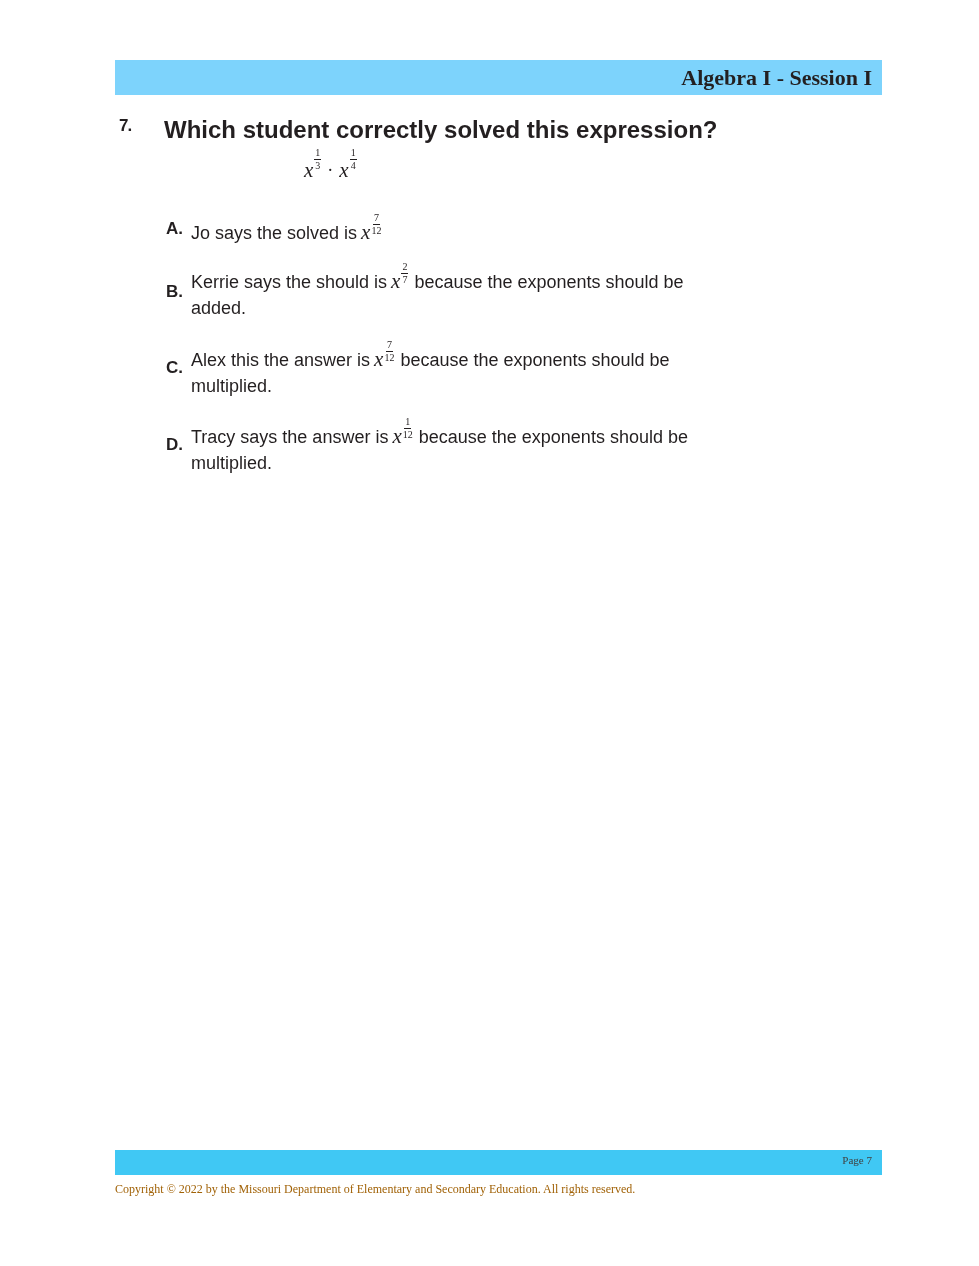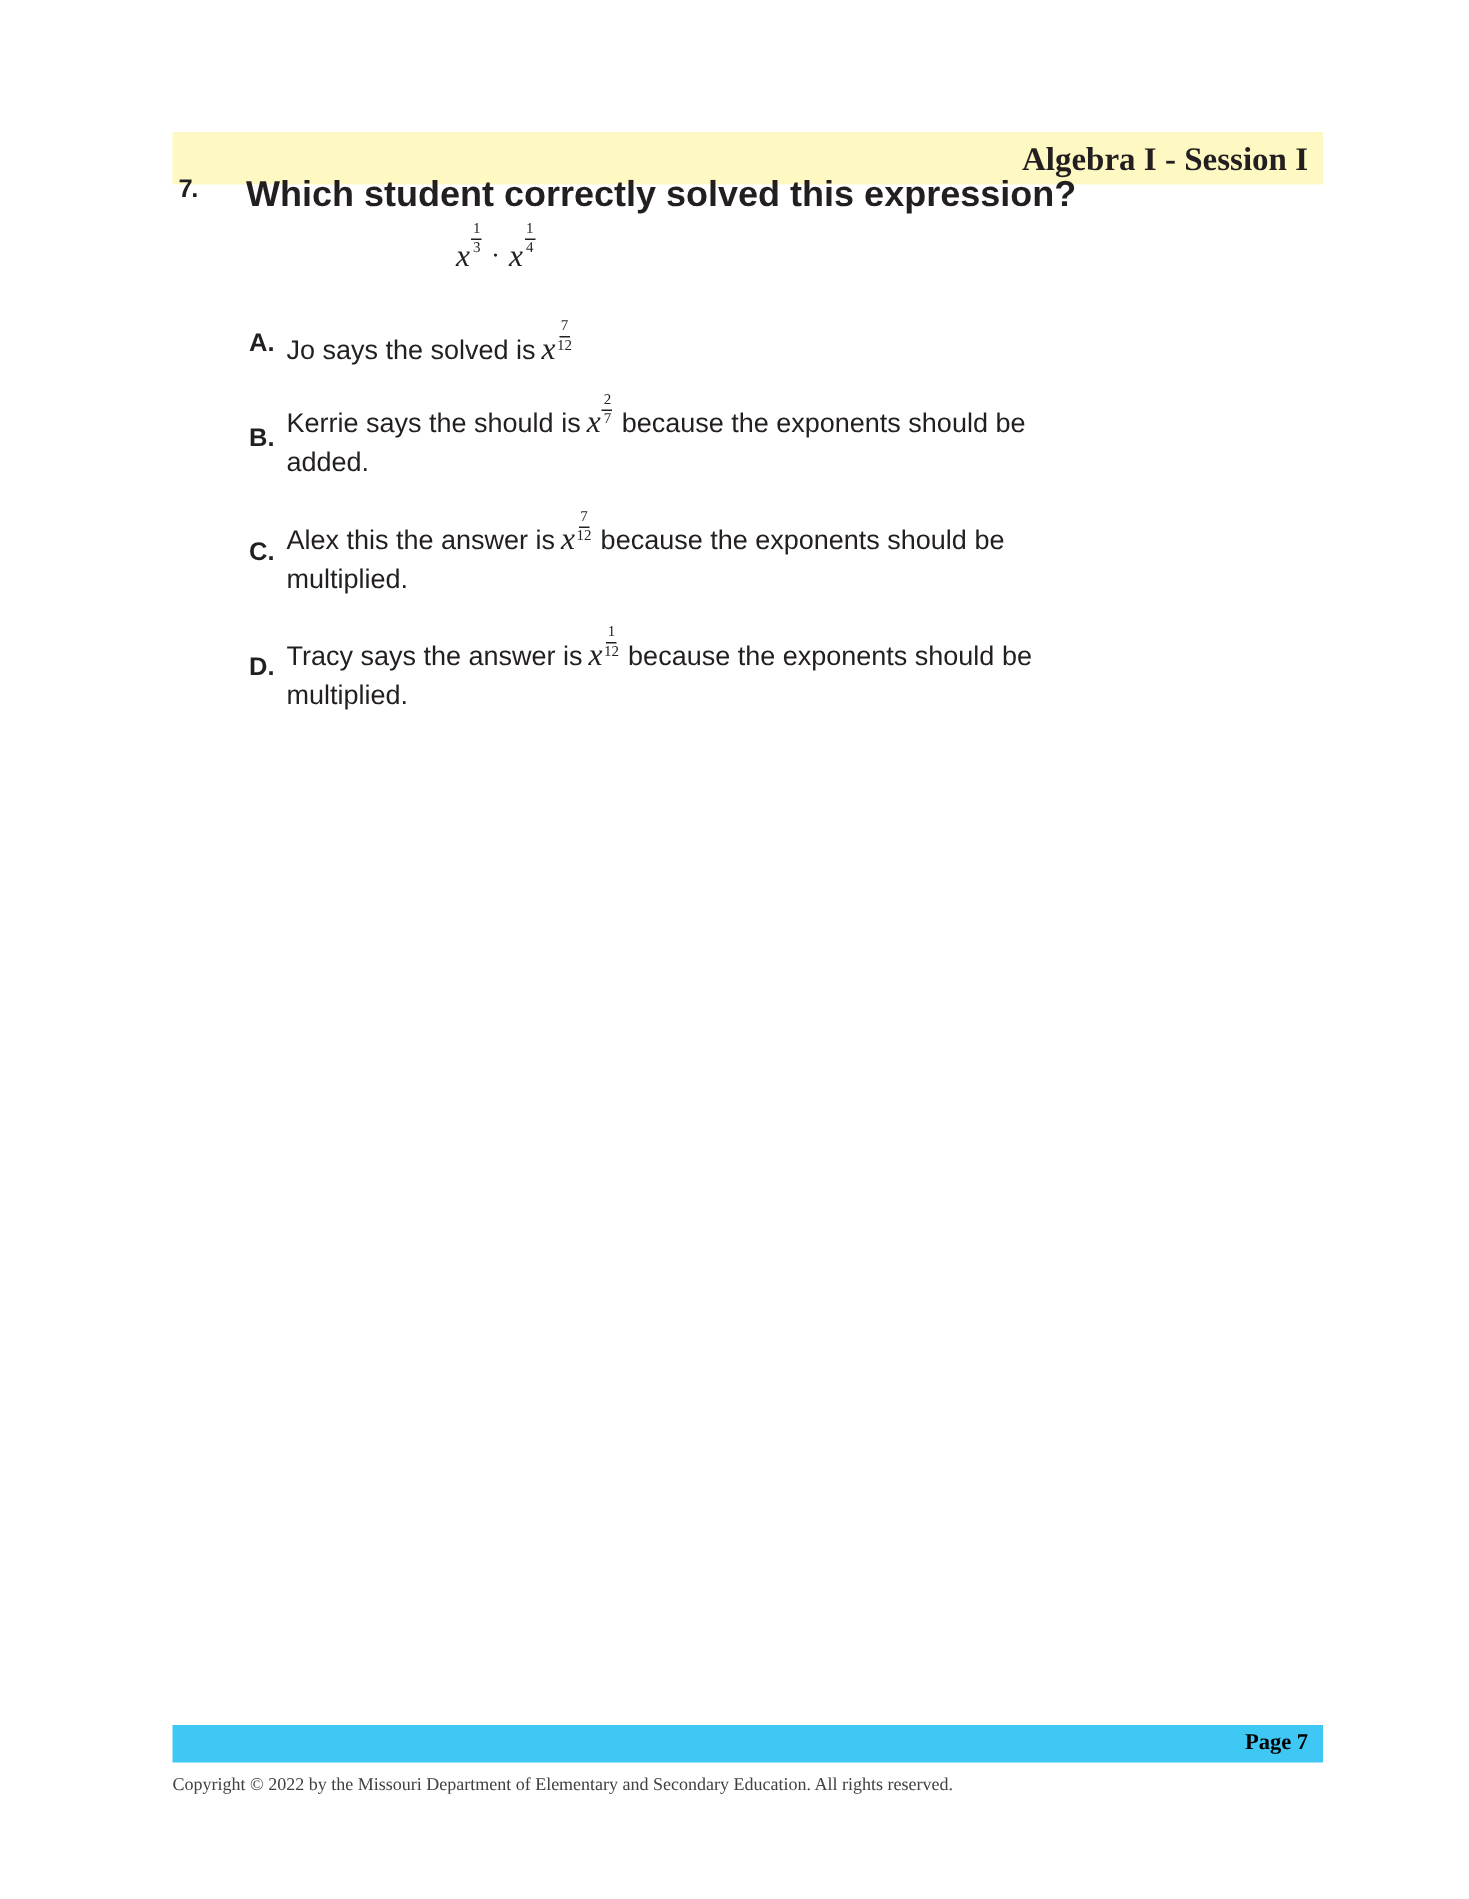--- a/index.html
+++ b/index.html
@@ -1,35 +1,35 @@
 <!DOCTYPE html>
 <html><head>
 <meta charset="utf-8">
 <style>
   html, body { margin:0; padding:0; background:#ffffff; }
   body { width:979px; height:1266px; position:relative; overflow:hidden; font-family:"Liberation Sans", sans-serif; color:#231f20; }
-  .header-bar { position:absolute; left:115px; top:60px; width:767px; height:35px; background:#fef9c3;margin-top:28px; }
+  .header-bar { position:absolute; left:115px; top:60px; width:767px; height:35px; background:#7dd3fc; }
   .header-title { position:absolute; right:10px; top:5px; font-family:"Liberation Serif", serif; font-weight:bold; font-size:22px; color:#231f20; }
   .qnum { position:absolute; left:119px; top:116px; font-weight:bold; font-size:17px; letter-spacing:-1px; }
   .qtext { position:absolute; left:164px; top:116px; font-weight:bold; font-size:24px; }
   .expr { position:absolute; left:304px; top:158px; font-family:"Liberation Serif", serif; font-size:22px; font-style:italic; display:flex; align-items:flex-start; }
   .mx { font-family:"Liberation Serif", serif; font-style:italic; font-size:21px; }
   .frac { display:inline-flex; flex-direction:column; align-items:center; font-family:"Liberation Serif", serif; font-style:normal; font-size:10px; line-height:10px; vertical-align:top; margin-left:1px; position:relative; top:-10px; }
   .frac .num { padding:0 1px 1px 1px; border-bottom:1px solid #231f20; }
   .frac .den { padding-top:1px; }
   .dot { font-style:normal; margin:0 6px; font-size:18px; position:relative; top:2px; }
   .choice { position:absolute; left:166px; font-size:18px; }
   .choice .letter { position:absolute; left:0; font-weight:bold; font-size:17px; }
   .choice .body { position:absolute; left:25px; width:600px; line-height:26px; white-space:nowrap; }
   .ans { display:inline-flex; align-items:flex-start; margin:0 6px 0 4px; }
   .goon { position:absolute; left:810px; top:1116px; font-family:"Liberation Serif", serif; font-weight:bold; font-style:italic; font-size:17px;margin-top:30px; }
   .goon .tri { font-style:normal; font-size:14px; margin-left:2px; }
   .footer-bar { position:absolute; left:115px; top:1150px; width:767px; height:25px; background:#40c8f4; }
-  .page-num { position:absolute; right:10px; top:4px; font-family:"Liberation Serif", serif; font-weight:bold; font-size:15px; color:#000000; }
-  .copyright { position:absolute; left:115px; top:1182px; font-family:"Liberation Serif", serif; font-size:12px; color:#404040; }
+  .page-num { position:absolute; right:10px; top:4px; font-family:"Liberation Serif", serif; font-weight:normal; font-size:11px; color:#404040; }
+  .copyright { position:absolute; left:115px; top:1182px; font-family:"Liberation Serif", serif; font-size:12px; color:#a16207; }
 </style>
 </head>
 <body>
 
 <div class="header-bar">
   <div class="header-title">Algebra I - Session I</div>
 </div>
 
 <div class="qnum">7.</div>
 <div class="qtext">Which student correctly solved this expression?</div>

